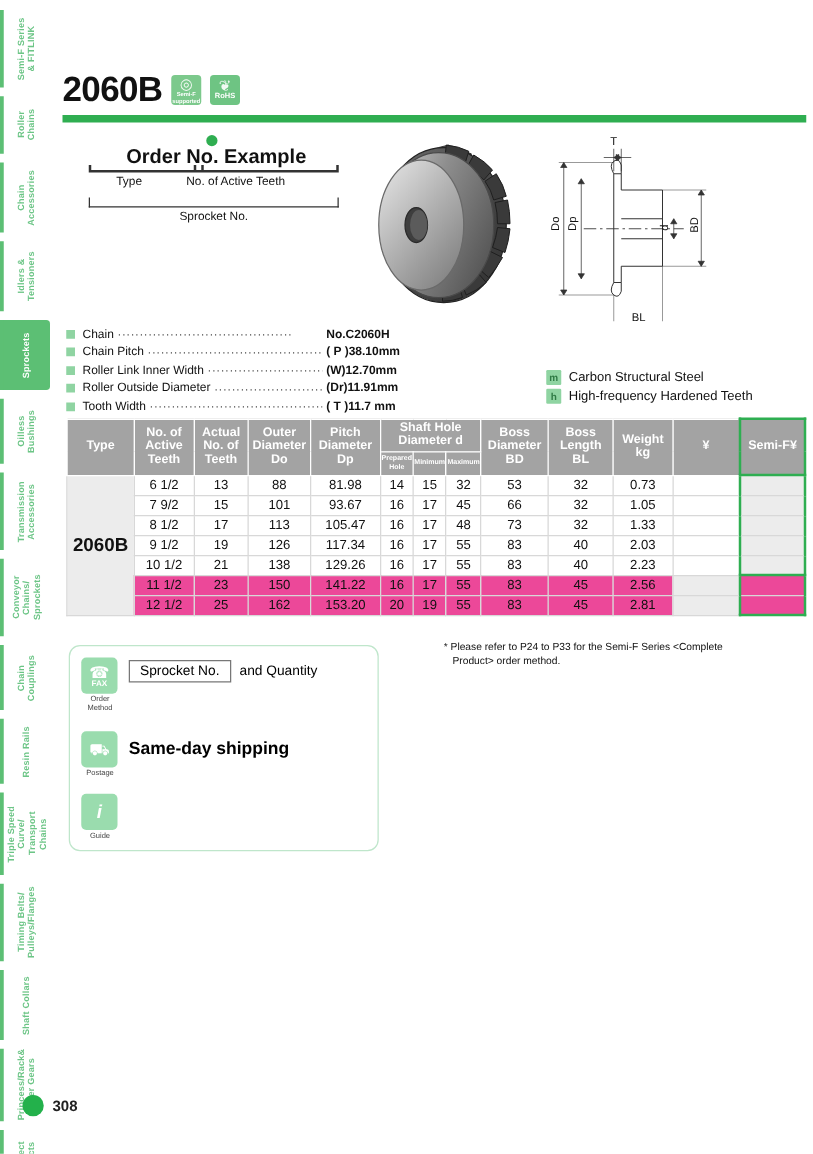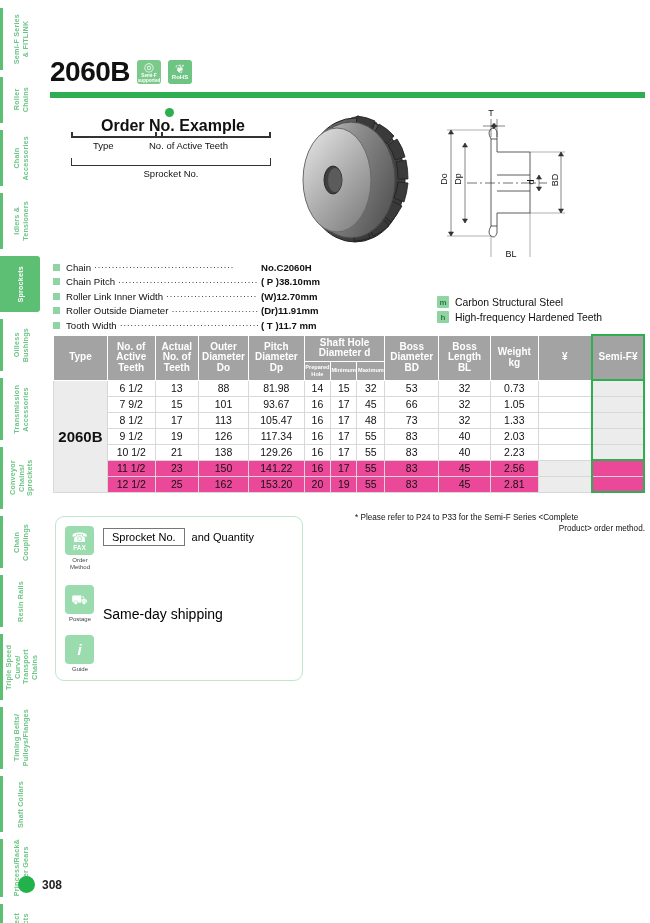--- a/index.html
+++ b/index.html
@@ -158,26 +158,26 @@
   .icon-box { width: 29px; height: 29px; background: #9adcae; border-radius: 4px;
               display: flex; flex-direction: column; align-items: center; justify-content: center;
               color: #ffffff; }
   .icon-box .ig { font-size: 13px; line-height: 13px; }
   .icon-box .it { font-size: 6.5px; font-weight: bold; line-height: 7px; }
   .icon-cap { font-size: 6px; color: #444; margin-top: 2px; line-height: 7px; }
   .ob-body { flex: 1; padding-left: 8px; }
   .chipline { display: flex; align-items: center; margin-top: 2px; }
   .chip { border: 1px solid #777; padding: 2px 8px; font-size: 11px; background: #fff; }
   .chiptail { font-size: 11px; margin-left: 7px; }
-  .sameday { font-size: 14px; margin-top: 21px; }
+  .sameday { font-size: 14px; margin-top: 5px; font-weight: bold; }
   .guidetext { font-size: 8px; line-height: 11px; color: #111; }
 
   .sidenote { position: absolute; left: 310px; top: 512px; width: 290px;
               font-size: 8.2px; line-height: 11px; color: #111; }
-  .sidenote .ind { display: block; padding-left: 7px; text-align: right; }
+  .sidenote .ind { display: block; padding-left: 7px; }
 </style>
 </head>
 <body>
 
 <div class="sidebar" id="sidebar">
     <div class="side-tab" style="height: 62px;">
       <span class="vtext">Semi-F Series
 &amp; FITLINK</span>
     </div>
     <div class="side-divider"></div>

